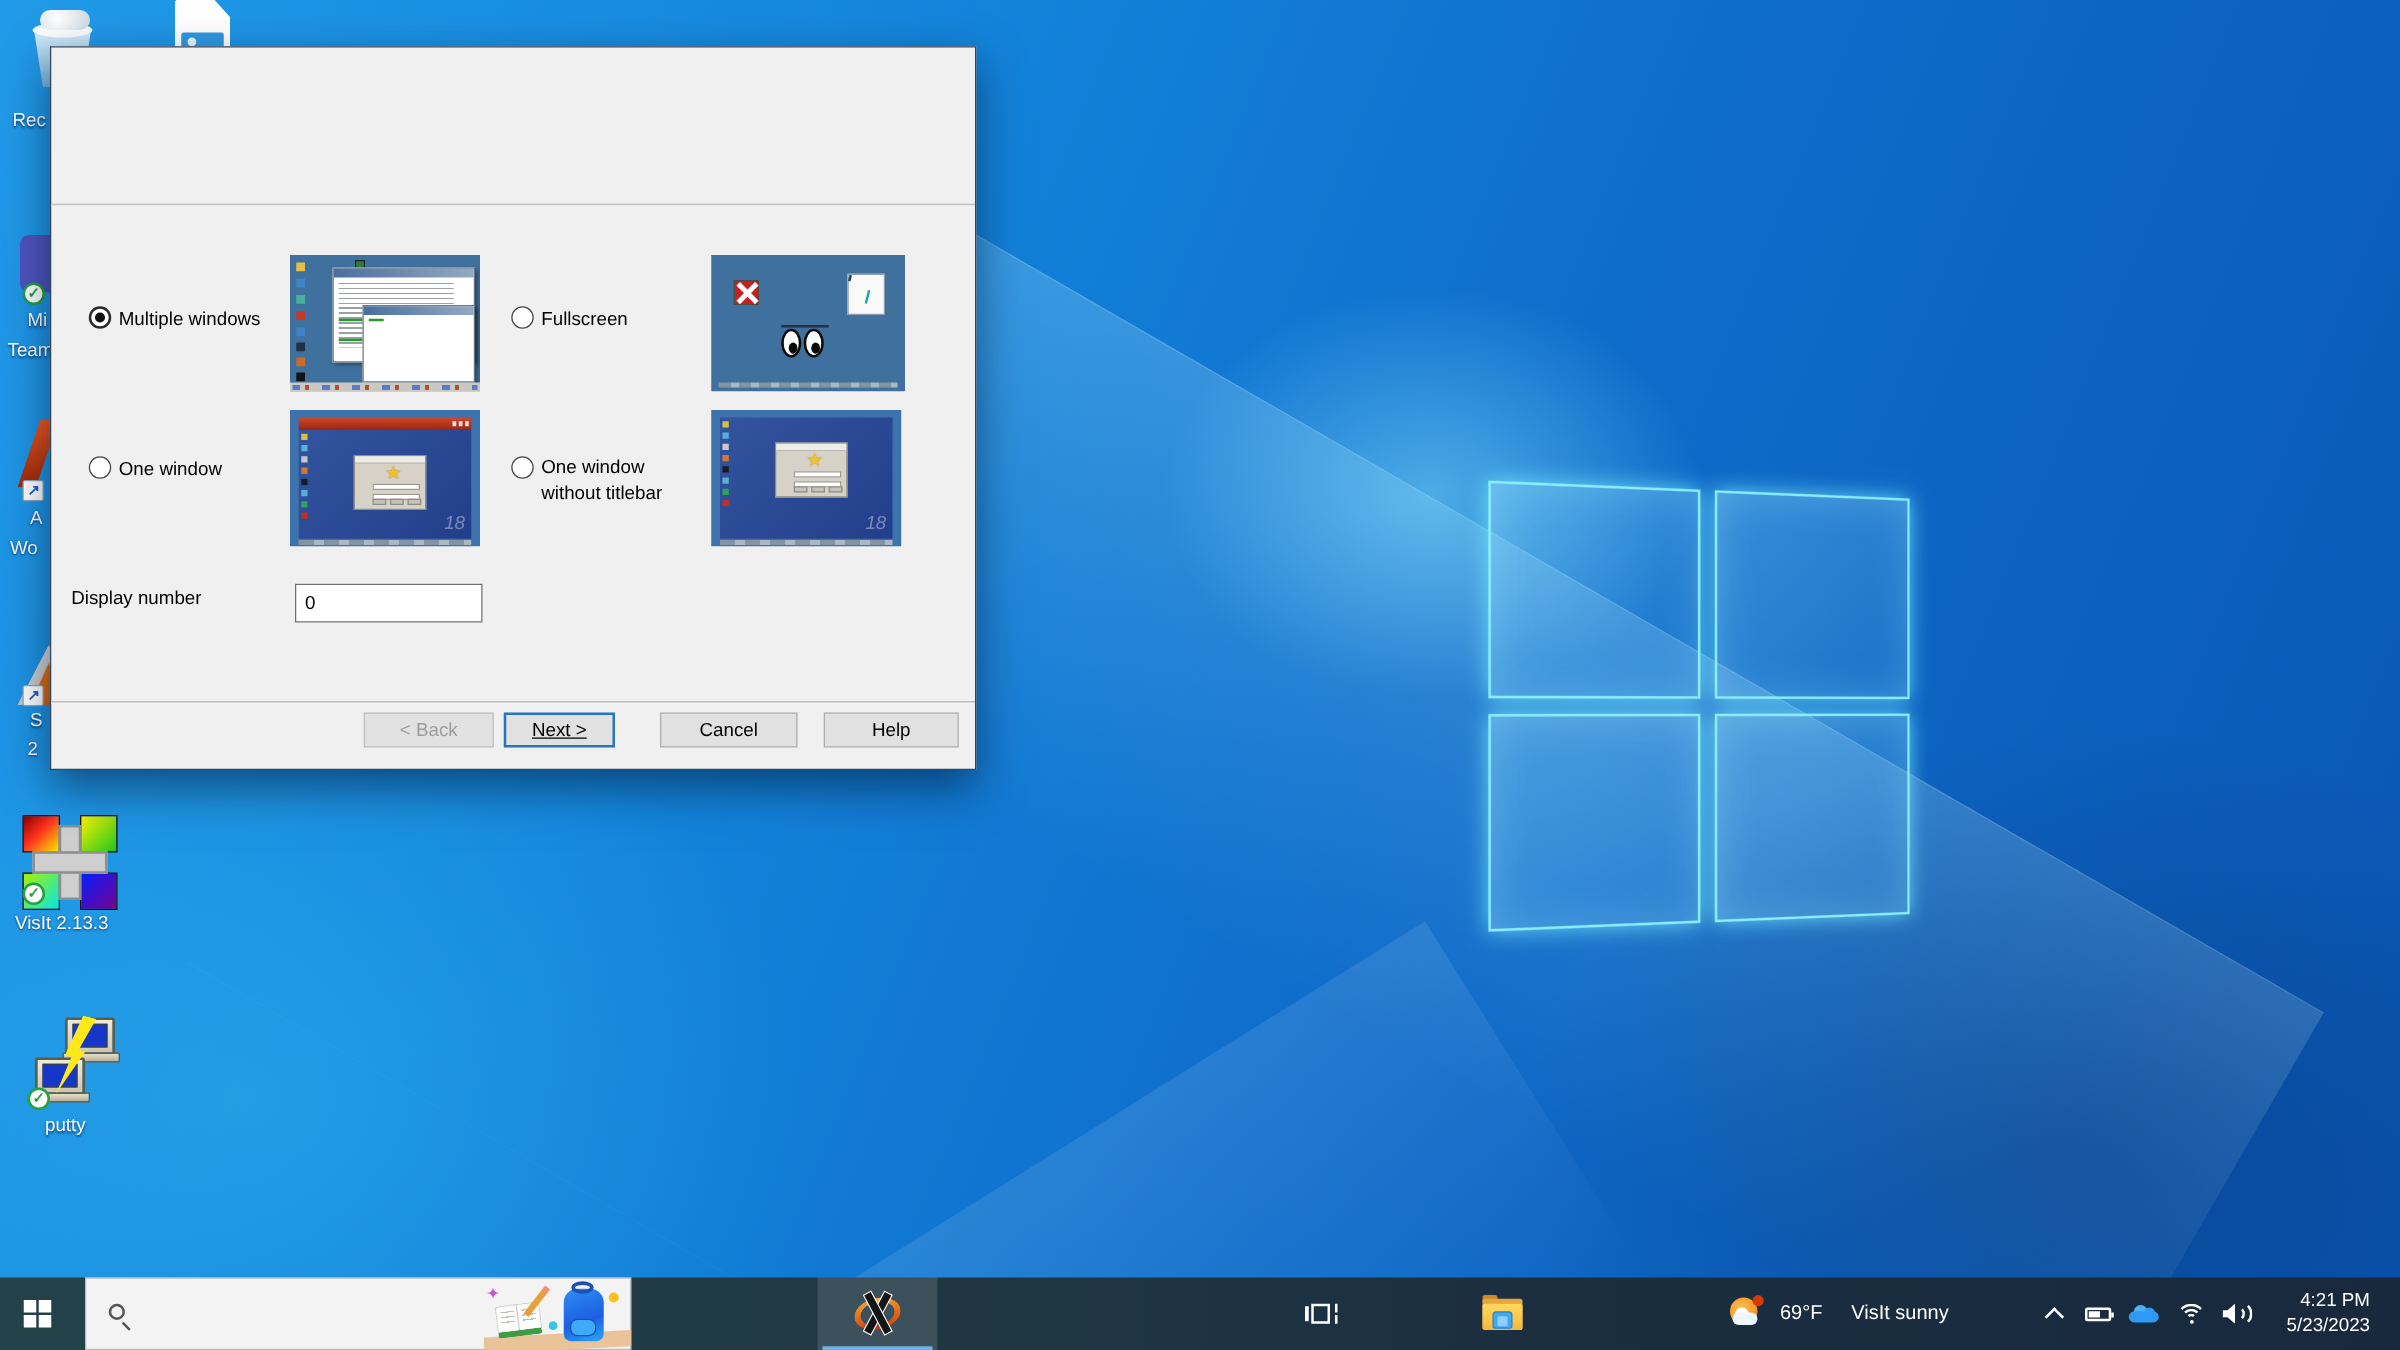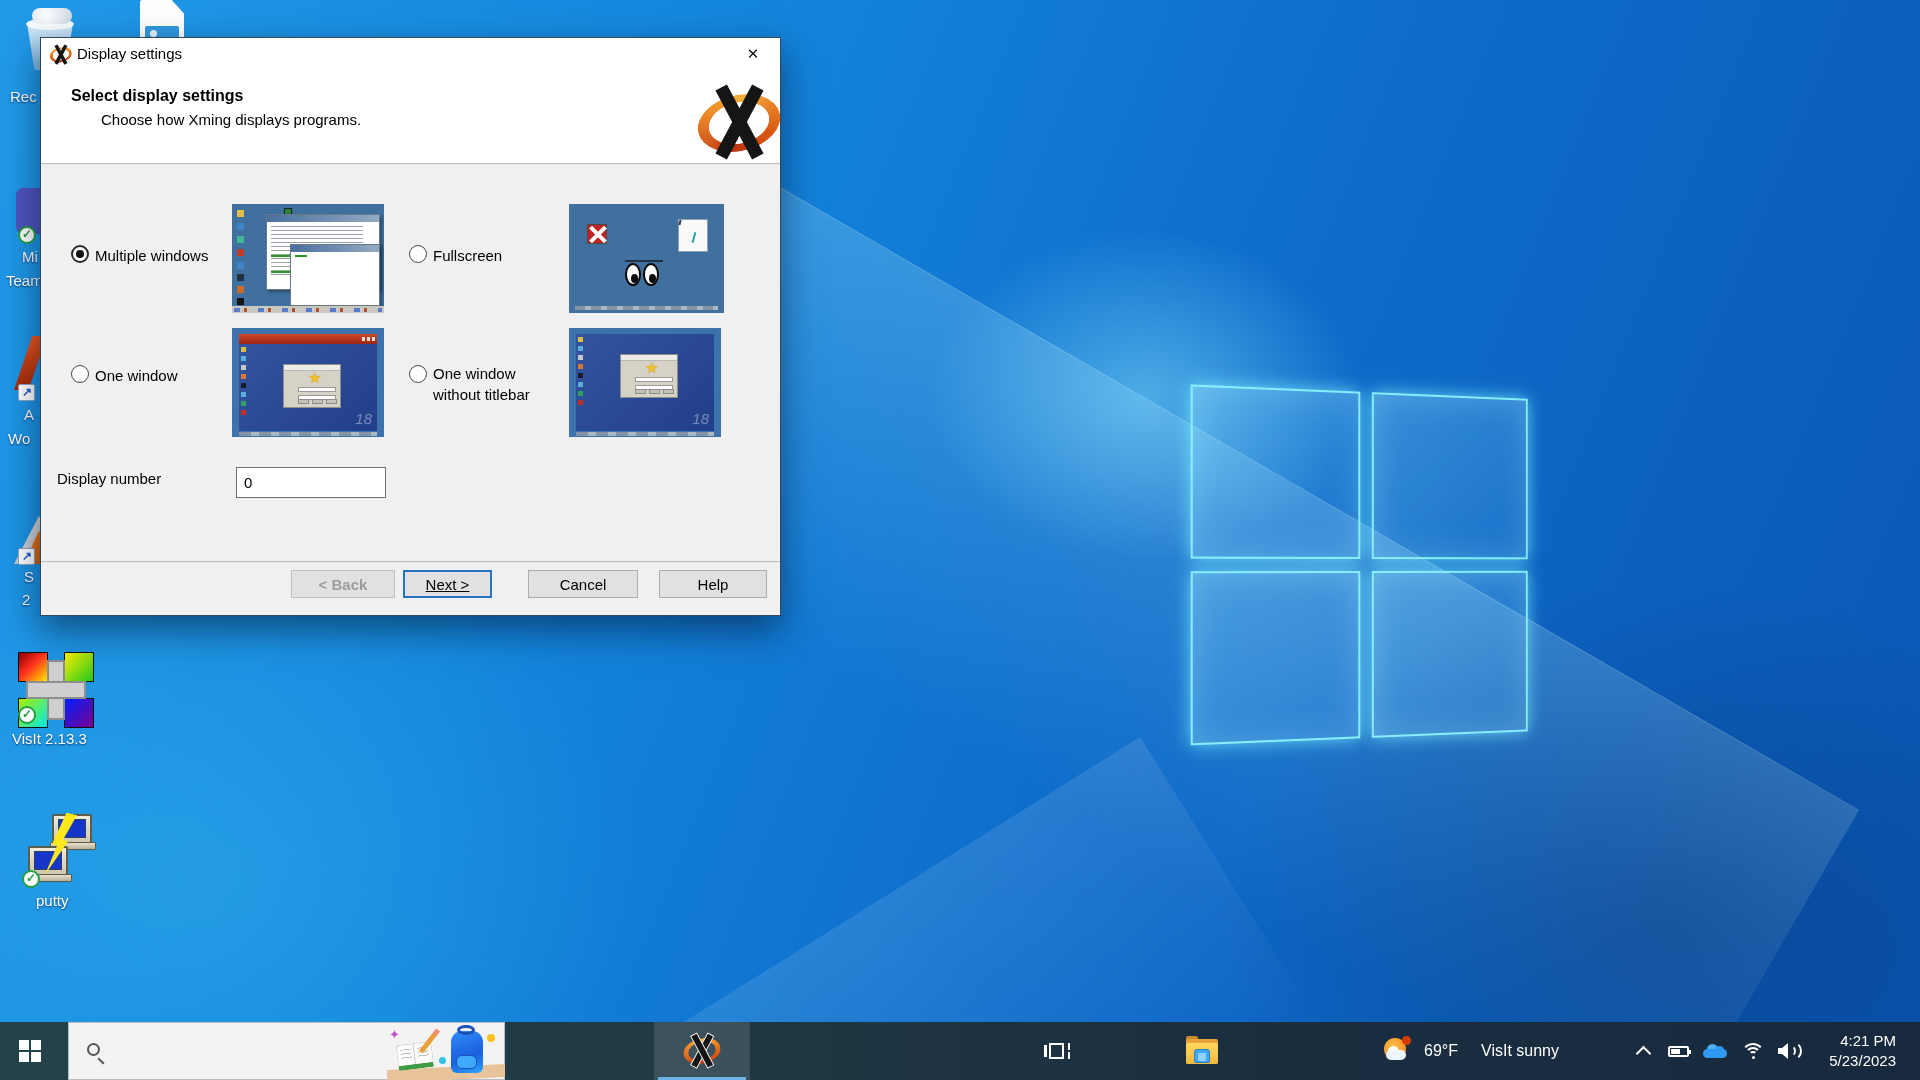--- a/index.html
+++ b/index.html
@@ -275,41 +275,21 @@
       </div>
     <div class="cbase" style="left:2px;top:62px;"></div>
     <div class="bolt" style="left:22px;top:0;width:30px;height:66px;transform:rotate(14deg);"></div>
   </div>
   <div class="chk" style="left:22px;top:870px;">
       <span>✓</span>
     </div>
   <span class="dlabel" style="left:36px;top:892px;">putty</span>
 
   <div class="dialog">
-    <div class="titlebar">
-      <div class="mini" style="left:9px;top:6px;">
-        <div class="xlogo">
-            <i class="xring"></i>
-            <i class="xbar xb1"></i>
-            <i class="xbar xb2"></i>
-          </div>
-      </div>
-      <span class="title-text">Display settings</span>
-      <div class="closebtn">✕</div>
-    </div>
-
-    <div class="header">
-      <span class="h-title">Select display settings</span>
-      <span class="h-sub">Choose how Xming displays programs.</span>
-      <div class="xlogo" style="left:658px;top:14px;">
-        <i class="xring"></i>
-          <i class="xbar xb1"></i>
-          <i class="xbar xb2"></i>
-      </div>
-    </div>
+
     <div class="hsep"></div>
 
     <div class="radio on" style="left:30px;top:207px;"></div>
     <span class="optlabel" style="left:54px;top:209px;">Multiple windows</span>
     <div class="thumb" style="left:191px;top:166px;width:152px;height:109px;">
       <i class="dotcol"></i>
         <i class="tgreen-ico"></i>
       <div class="twin" style="left:34px;top:10px;width:114px;height:76px;">
         <i class="tt"></i>
           <i class="tlines"></i>
@@ -384,21 +364,21 @@
         </div>
         <span class="twm">18</span>
       </div>
       <div class="tbar3"></div>
     </div>
 
     <span class="optlabel" style="left:16px;top:432px;">Display number</span>
     <input class="numinput" type="text" value="0" style="">
 
     <div class="fsep"></div>
-    <button class="btn disabled" style="left:250px;top:532px;width:104px;font-weight:bold;">&lt; Back</button>
+    <button class="btn disabled" style="left:250px;top:532px;width:104px;">&lt; Back</button>
     <button class="btn default" style="left:362px;top:532px;width:89px;text-decoration:underline;">Next &gt;</button>
     <button class="btn" style="left:487px;top:532px;width:110px;">Cancel</button>
     <button class="btn" style="left:618px;top:532px;width:108px;">Help</button>
   </div>
 
   <div class="taskbar">
     <div style="left:0;top:0;width:60px;height:58px;">
       <div class="startlogo">
         <i></i>
           <i class="sq2"></i>

